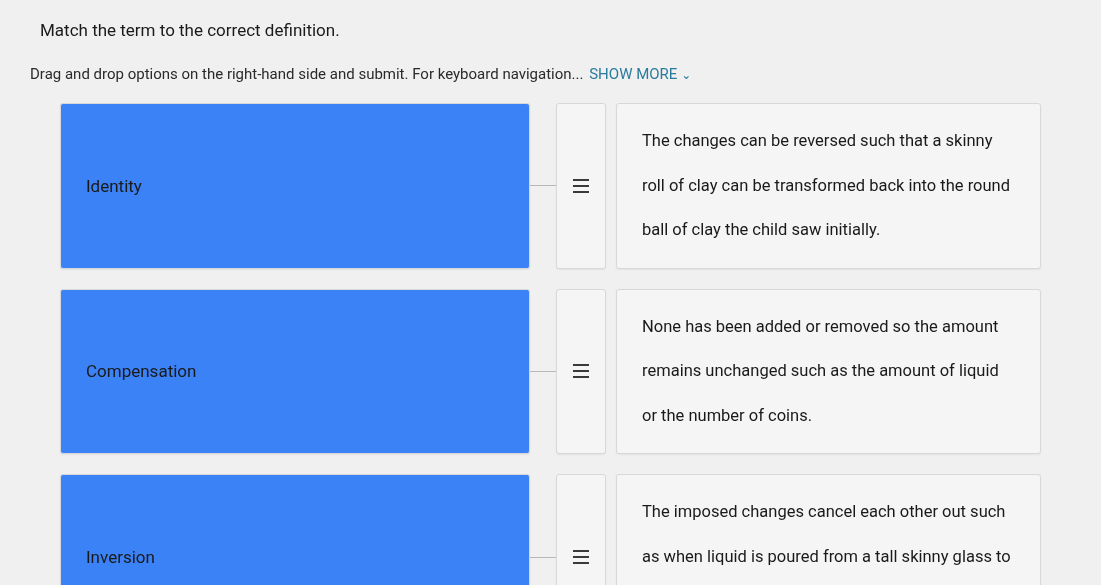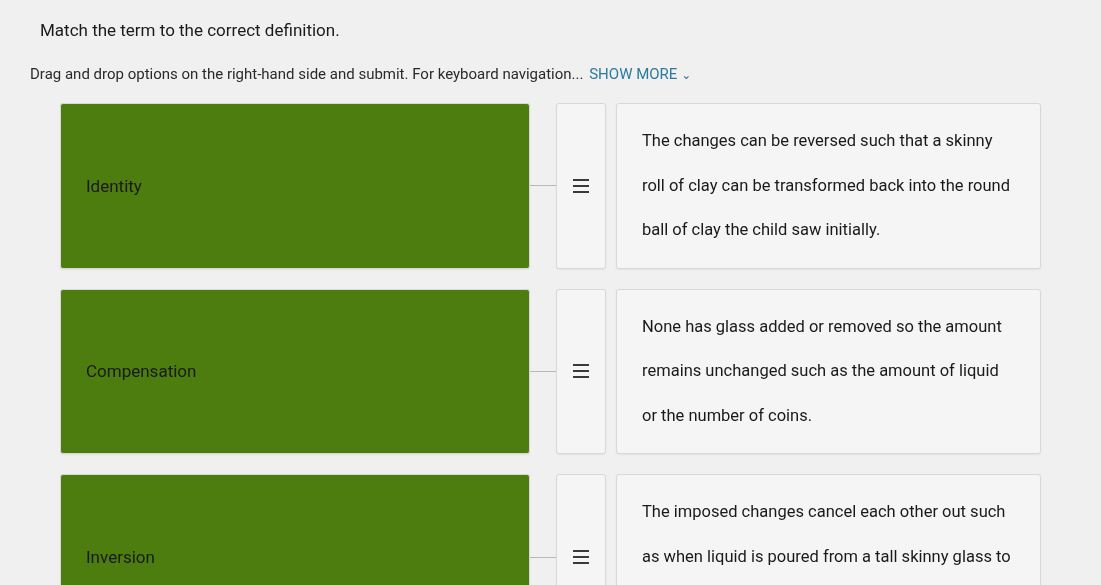--- a/index.html
+++ b/index.html
@@ -46,21 +46,21 @@
       padding: 0 30px 0 30px;
     }
     .match-row {
       display: flex;
       align-items: stretch;
       margin-bottom: 20px;
       min-height: 145px;
     }
     .left-card {
       flex: 0 0 470px;
-      background: #4d7c0f;
+      background: #3b82f6;
       border: 1px solid #d8d8d8;
       border-radius: 3px;
       display: flex;
       align-items: center;
       padding: 20px 25px;
       box-shadow: 0 1px 2px rgba(0,0,0,0.06);
     }
     .left-card-label {
       font-size: 17px;
       color: #1a1a1a;
@@ -157,21 +157,21 @@
           <div class="connector-line"></div>
         </div>
       <div class="handle-card">
         <div class="hamburger">
             <span></span>
             <span></span>
             <span></span>
           </div>
       </div>
       <div class="right-card">
-        <div class="right-card-text">None has glass added or removed so the amount remains unchanged such as the amount of liquid or the number of coins.</div>
+        <div class="right-card-text">None has been added or removed so the amount remains unchanged such as the amount of liquid or the number of coins.</div>
       </div>
     </div>
 
     <div class="match-row">
       <div class="left-card">
         <div class="left-card-label">Inversion</div>
       </div>
       <div class="connector">
           <div class="connector-line"></div>
         </div>

